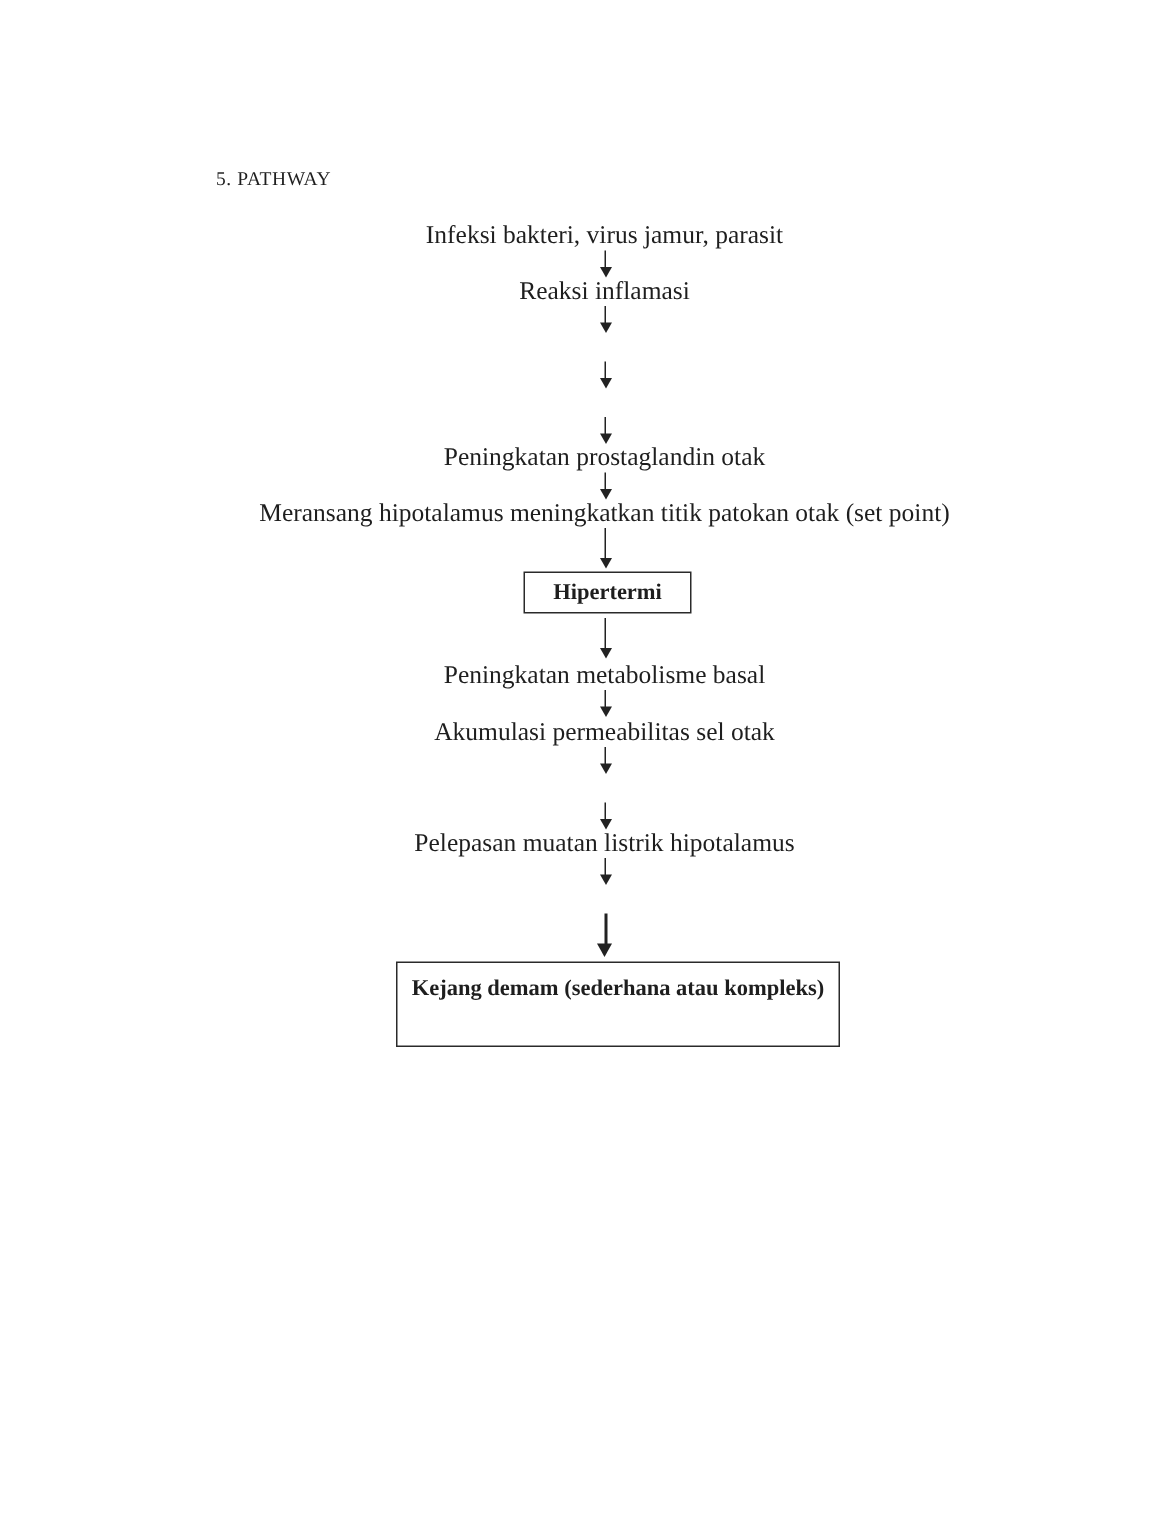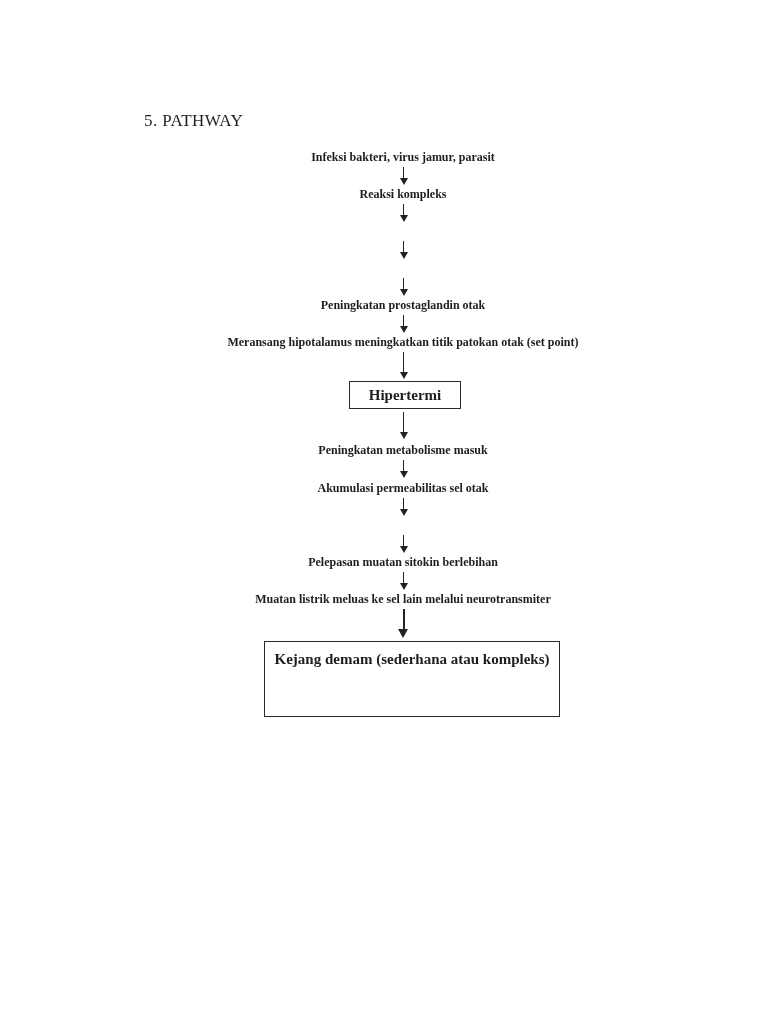--- a/index.html
+++ b/index.html
@@ -13,33 +13,32 @@
     height: 1024px;
     background: #ffffff;
     font-family: "Liberation Serif", "DejaVu Serif", serif;
     color: #1e1e1e;
     overflow: hidden;
   }
   .heading {
     position: absolute;
     left: 144px;
     top: 111px;
-    font-size: 17px;
+    font-size: 13px;
     letter-spacing: 0.4px;
     white-space: pre;
   }
   .step {
     position: absolute;
     left: 38px;
     width: 730px;
     text-align: center;
-    font-size: 12px;
+    font-size: 17px;
     line-height: 16px;
     white-space: nowrap;
-    font-weight: bold;
   }
   .arrow {
     position: absolute;
     left: 399px;
     width: 9px;
   }
   .arrow::before {
     content: "";
     position: absolute;
     left: 4px;
@@ -87,60 +86,59 @@
     left: 349px;
     top: 381px;
     width: 112px;
     height: 28px;
     line-height: 26px;
   }
   .box-final {
     left: 264px;
     top: 641px;
     width: 296px;
-    height: 76px;
+    height: 57px;
     padding-top: 9px;
     line-height: 17px;
   }
 </style>
 </head>
 <body>
 
 <div class="page">
 
   <div class="heading">5. PATHWAY</div>
 
   <div class="step" style="top:149px">Infeksi bakteri, virus jamur, parasit</div>
   <div class="arrow" style="top:167px;height:18px"></div>
 
-  <div class="step" style="top:186px">Reaksi kompleks</div>
+  <div class="step" style="top:186px">Reaksi inflamasi</div>
   <div class="arrow" style="top:204px;height:18px"></div>
 
   <div class="arrow" style="top:241px;height:18px"></div>
 
   <div class="arrow" style="top:278px;height:18px"></div>
 
   <div class="step" style="top:297px">Peningkatan prostaglandin otak</div>
   <div class="arrow" style="top:315px;height:18px"></div>
 
   <div class="step" style="top:334px">Meransang hipotalamus meningkatkan titik patokan otak (set point)</div>
   <div class="arrow" style="top:352px;height:27px"></div>
 
   <div class="node-box box-hipertermi">Hipertermi</div>
   <div class="arrow" style="top:412px;height:27px"></div>
 
-  <div class="step" style="top:442px">Peningkatan metabolisme masuk</div>
+  <div class="step" style="top:442px">Peningkatan metabolisme basal</div>
   <div class="arrow" style="top:460px;height:18px"></div>
 
   <div class="step" style="top:480px">Akumulasi permeabilitas sel otak</div>
   <div class="arrow" style="top:498px;height:18px"></div>
 
   <div class="arrow" style="top:535px;height:18px"></div>
 
-  <div class="step" style="top:554px">Pelepasan muatan sitokin berlebihan</div>
+  <div class="step" style="top:554px">Pelepasan muatan listrik hipotalamus</div>
   <div class="arrow" style="top:572px;height:18px"></div>
 
-  <div class="step" style="top:591px">Muatan listrik meluas ke sel lain melalui neurotransmiter</div>
   <div class="arrow big" style="top:609px;height:29px"></div>
 
   <div class="node-box box-final">Kejang demam (sederhana atau kompleks)</div>
 
 </div>
 
 </body></html>

